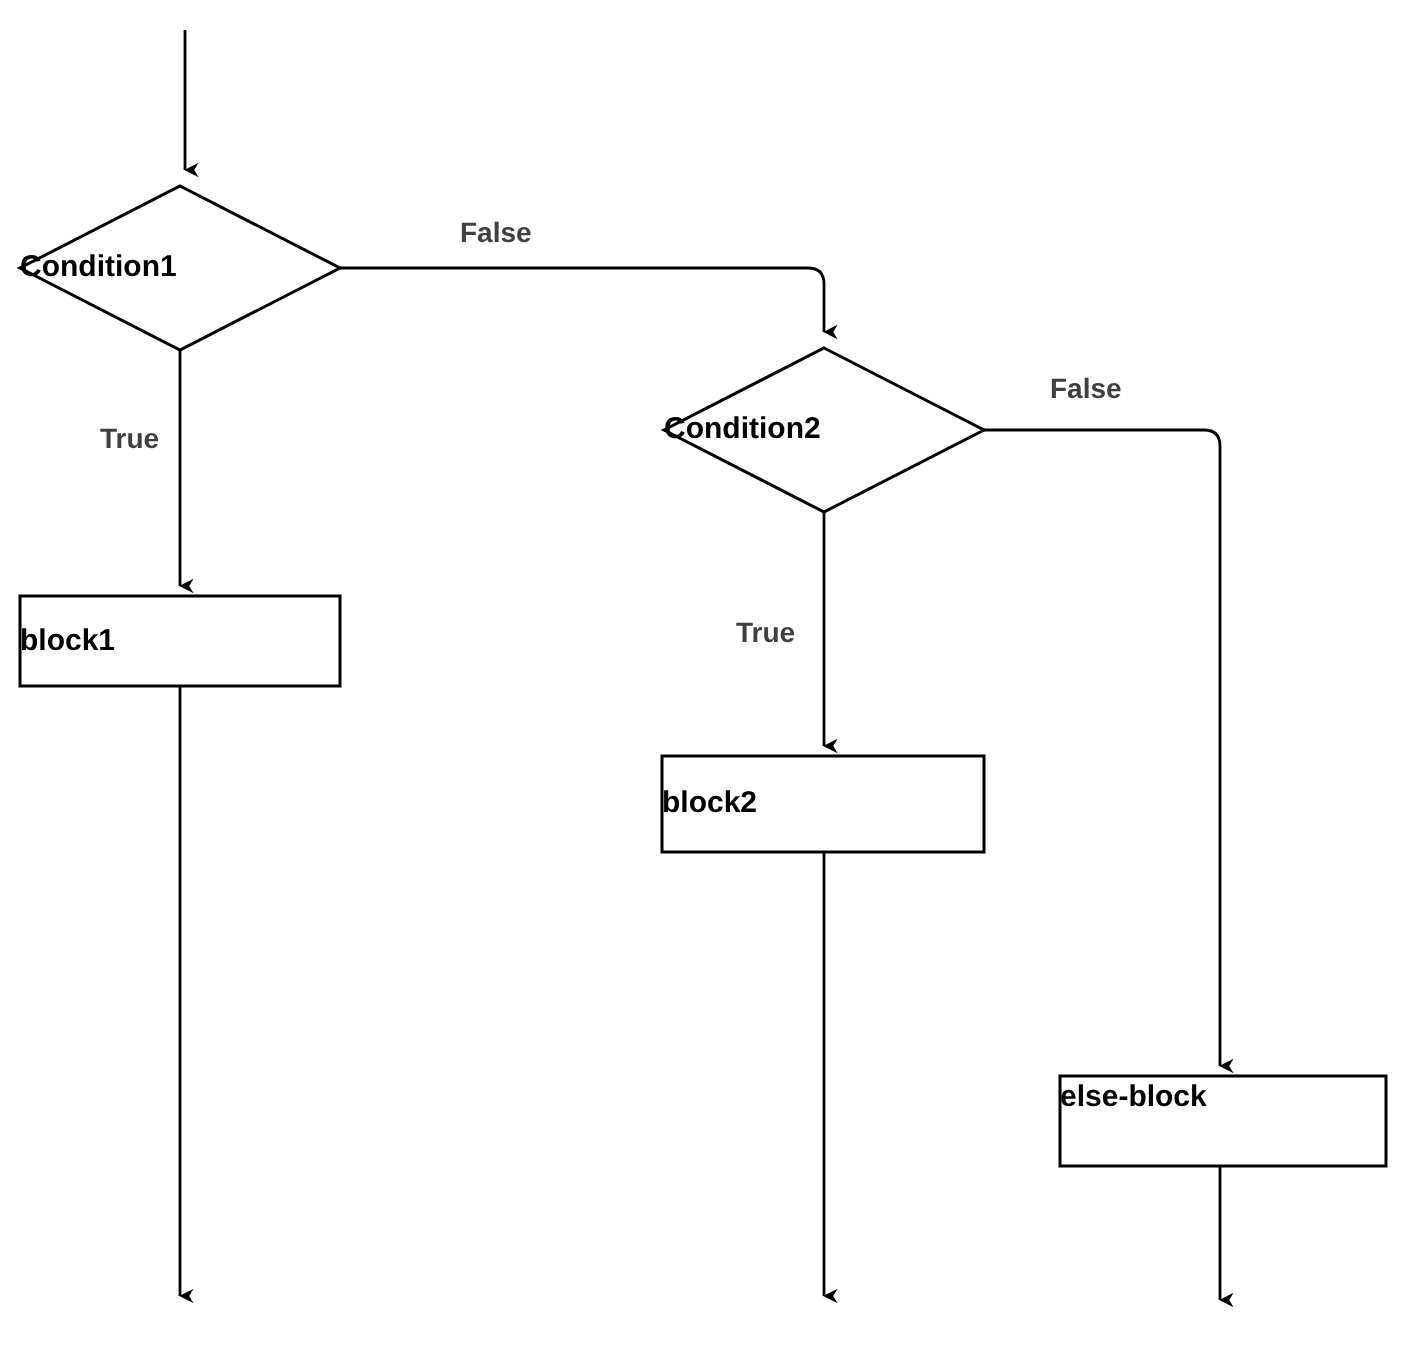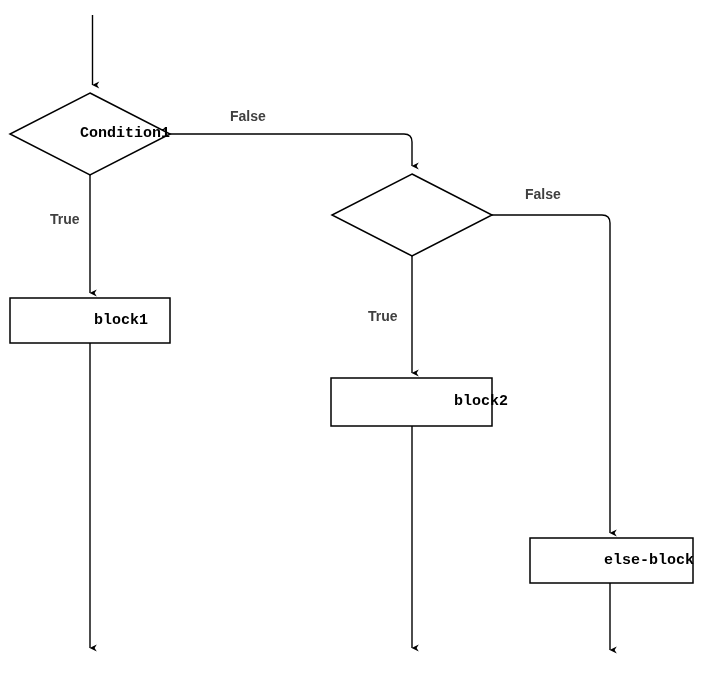--- a/index.html
+++ b/index.html
@@ -19,26 +19,26 @@
   }
   #flow-svg {
     position: absolute;
     left: 0;
     top: 0;
     width: 702px;
     height: 676px;
   }
   .shape-label {
     position: absolute;
-    font-family: Liberation Mono, monospace;
+    font-family: Liberation Sans, sans-serif;
     font-size: 15px;
     font-weight: bold;
     color: #000000;
     white-space: nowrap;
-    text-align: right;
+    text-align: left;
     letter-spacing: 0px;
   }
   .edge-label {
     position: absolute;
     font-family: "Liberation Sans", sans-serif;
     font-size: 14px;
     font-weight: bold;
     color: #404040;
     white-space: nowrap;
   }
@@ -89,26 +89,27 @@
 
     <path class="stroke" d="M412,426 L412,648" marker-end="url(#arrowhead)"></path>
 
     <rect class="node-shape" x="530" y="538" width="163" height="45"></rect>
 
     <path class="stroke" d="M610,583 L610,650" marker-end="url(#arrowhead)"></path>
   </svg>
 
   <div class="shape-label" style="left:10px; top:125px; width:160px;">Condition1</div>
 
+  <div class="shape-label" style="left:332px; top:206px; width:160px;">Condition2</div>
 
   <div class="shape-label" style="left:10px; top:312px; width:138px;">block1</div>
 
   <div class="shape-label" style="left:331px; top:393px; width:177px;">block2</div>
 
-  <div class="shape-label" style="left:530px; top:552px; width:164px;">else-block</div>
+  <div class="shape-label" style="left:530px; top:540px; width:164px;">else-block</div>
 
   <div class="edge-label" style="left:230px; top:108px;">False</div>
 
   <div class="edge-label" style="left:50px; top:211px;">True</div>
 
   <div class="edge-label" style="left:525px; top:186px;">False</div>
 
   <div class="edge-label" style="left:368px; top:308px;">True</div>
 
 </div>

